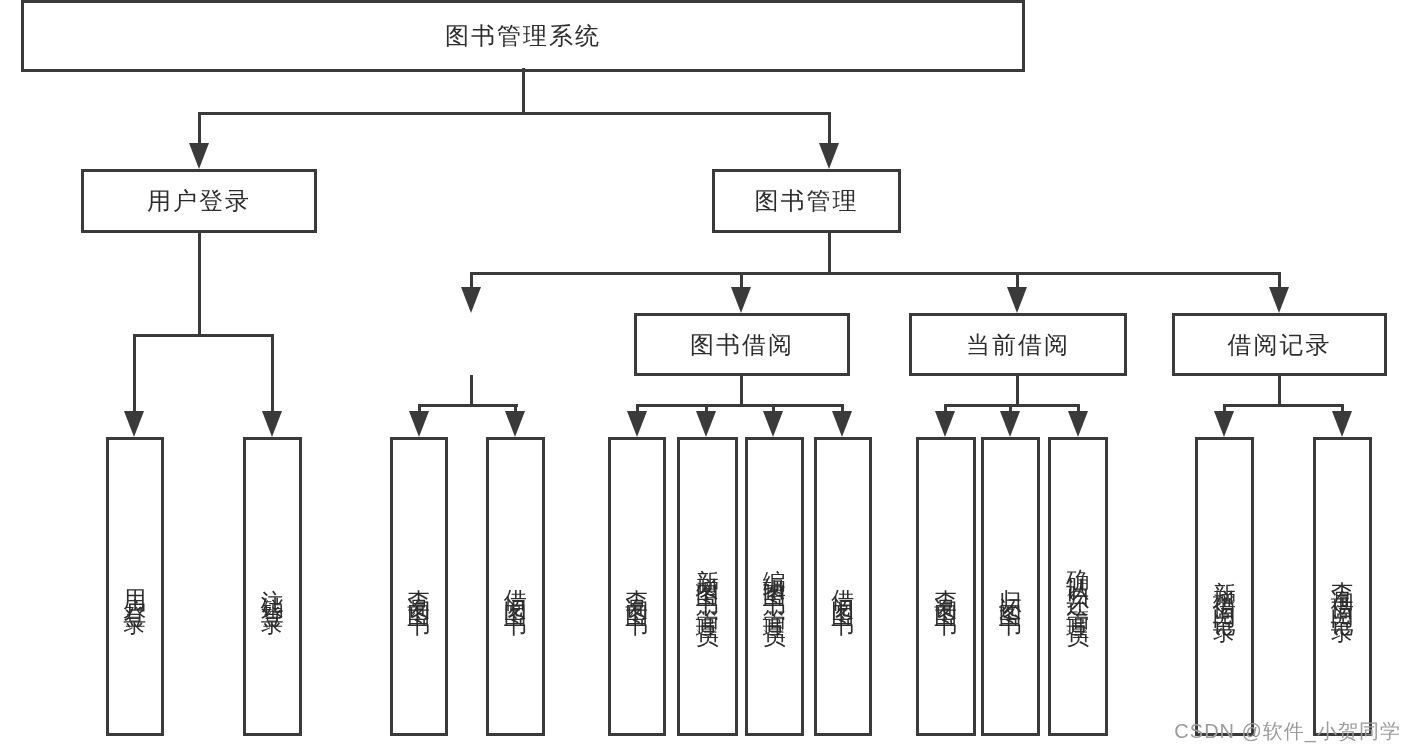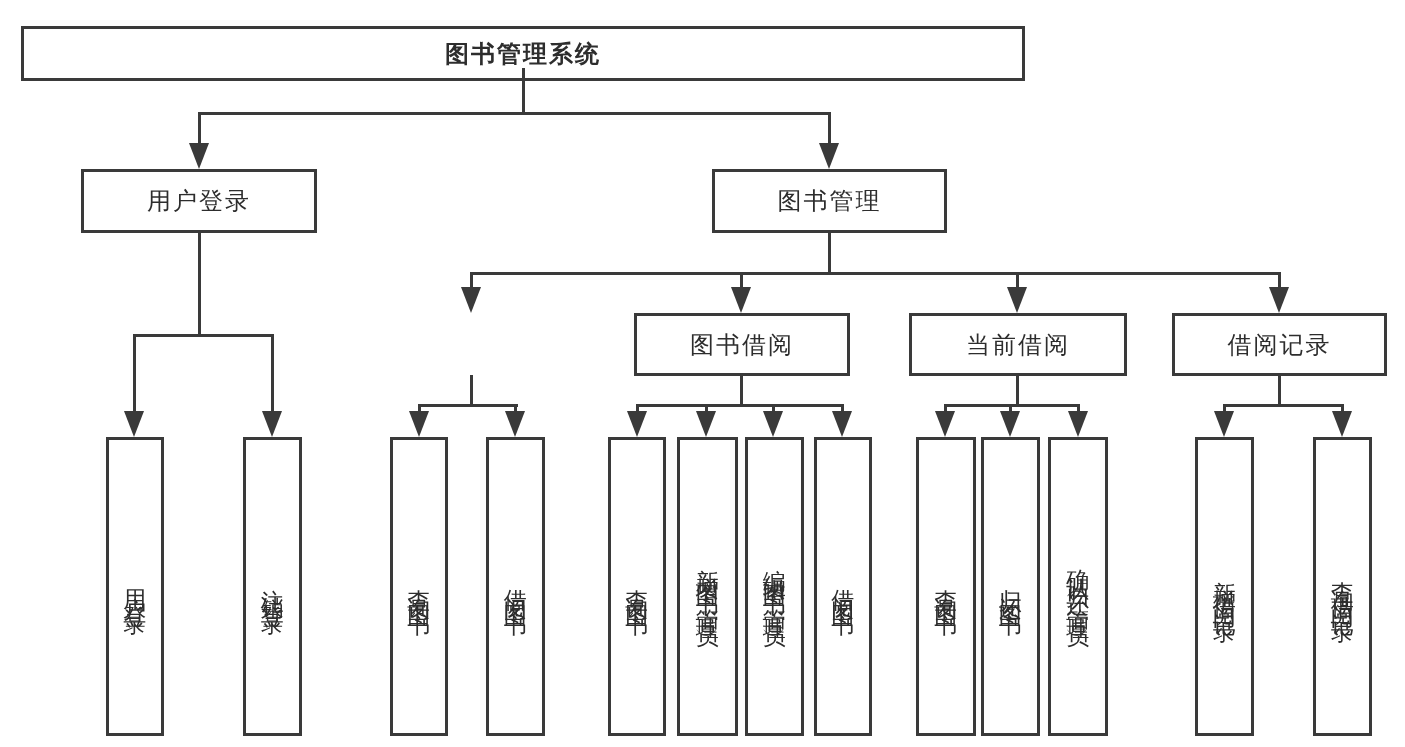--- a/index.html
+++ b/index.html
@@ -21,24 +21,24 @@
   .arrow{
     position:absolute;width:0;height:0;
     border-left:10px solid transparent;border-right:10px solid transparent;
     border-top:26px solid #3a3a3a;
   }
   .watermark{
     position:absolute;right:4px;bottom:2px;
     font-size:20px;color:#9b9b9b;letter-spacing:1px;white-space:nowrap;
   }
   
-  .b-root{left:21px;top:26px;width:1004px;height:55px;font-weight:bold;}
+  .b-root{left:21px;top:0;width:1004px;height:72px;}
   
   .b-login{left:81px;top:169px;width:236px;height:64px;}
-  .b-mgmt{left:712px;top:169px;width:235px;height:64px;}
+  .b-mgmt{left:712px;top:169px;width:189px;height:64px;}
   
   .b-l3-0{left:362px;top:313px;width:218px;height:63px;}
   .b-l3-1{left:634px;top:313px;width:216px;height:63px;}
   .b-l3-2{left:909px;top:313px;width:218px;height:63px;}
   .b-l3-3{left:1172px;top:313px;width:215px;height:63px;}
   
   .lf-login-0{left:106px;width:58px;}
   .lf-login-1{left:243px;width:59px;}
   .lf-nbr-0{left:390px;width:58px;}
   .lf-nbr-1{left:486px;width:59px;}
@@ -136,14 +136,15 @@
   <div class="arrow" style="left:1000px;top:411px;"></div>
   <div class="arrow" style="left:1068px;top:411px;"></div>
 
   <div class="line" style="left:1278px;top:375px;width:3px;height:31px;"></div>
   <div class="line" style="left:1223px;top:404px;width:121px;height:3px;"></div>
   <div class="line" style="left:1223px;top:404px;width:3px;height:12px;"></div>
   <div class="line" style="left:1341px;top:404px;width:3px;height:12px;"></div>
   <div class="arrow" style="left:1214px;top:411px;"></div>
   <div class="arrow" style="left:1332px;top:411px;"></div>
 
+  <div class="watermark">CSDN @软件_小贺同学</div>
 
 </div>
 
 </body></html>

